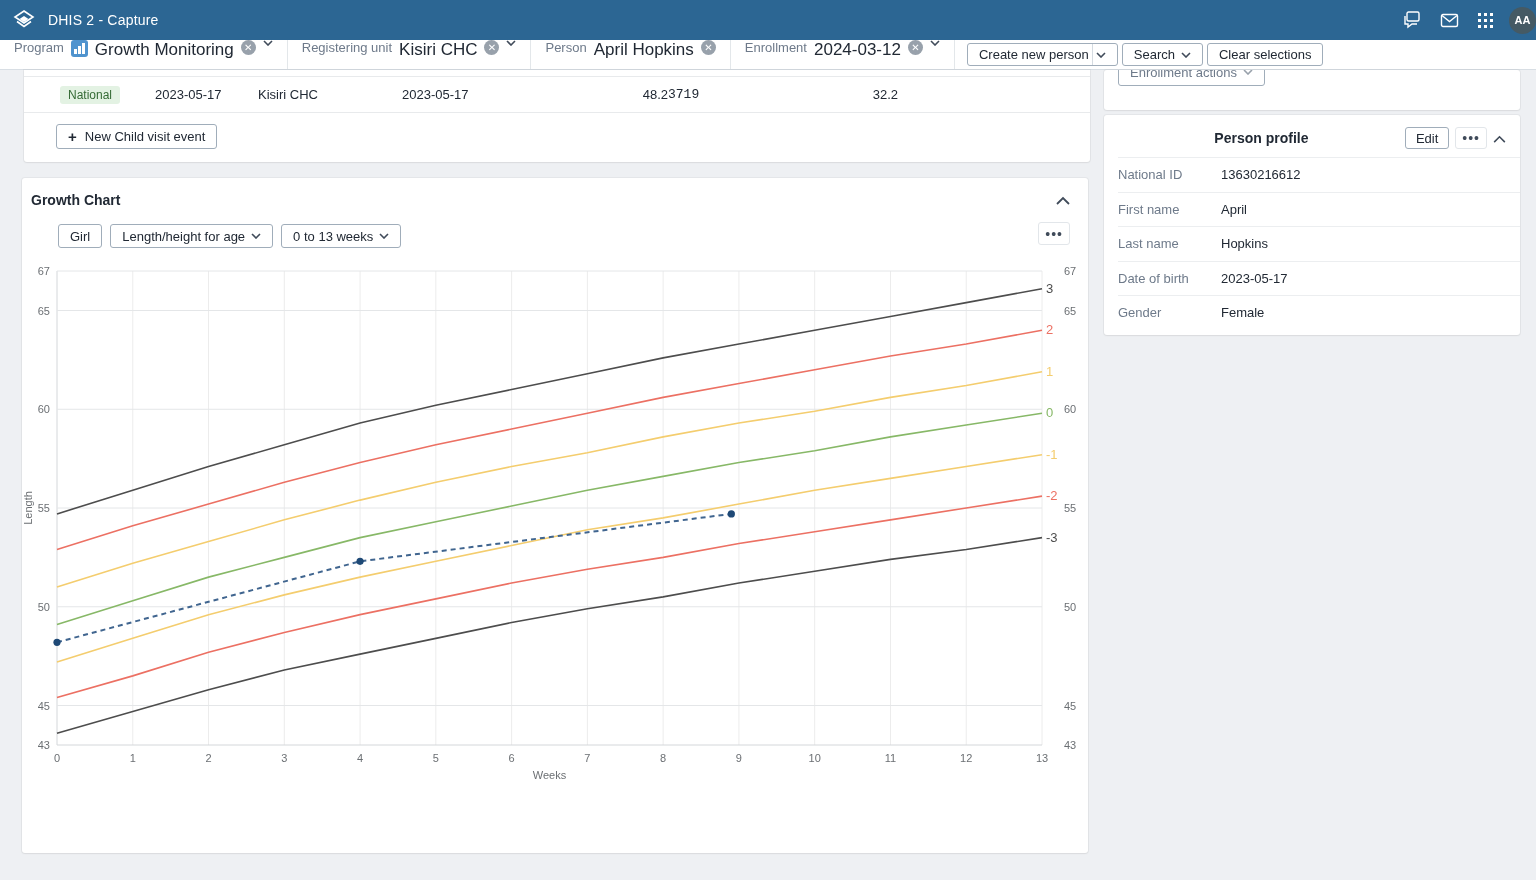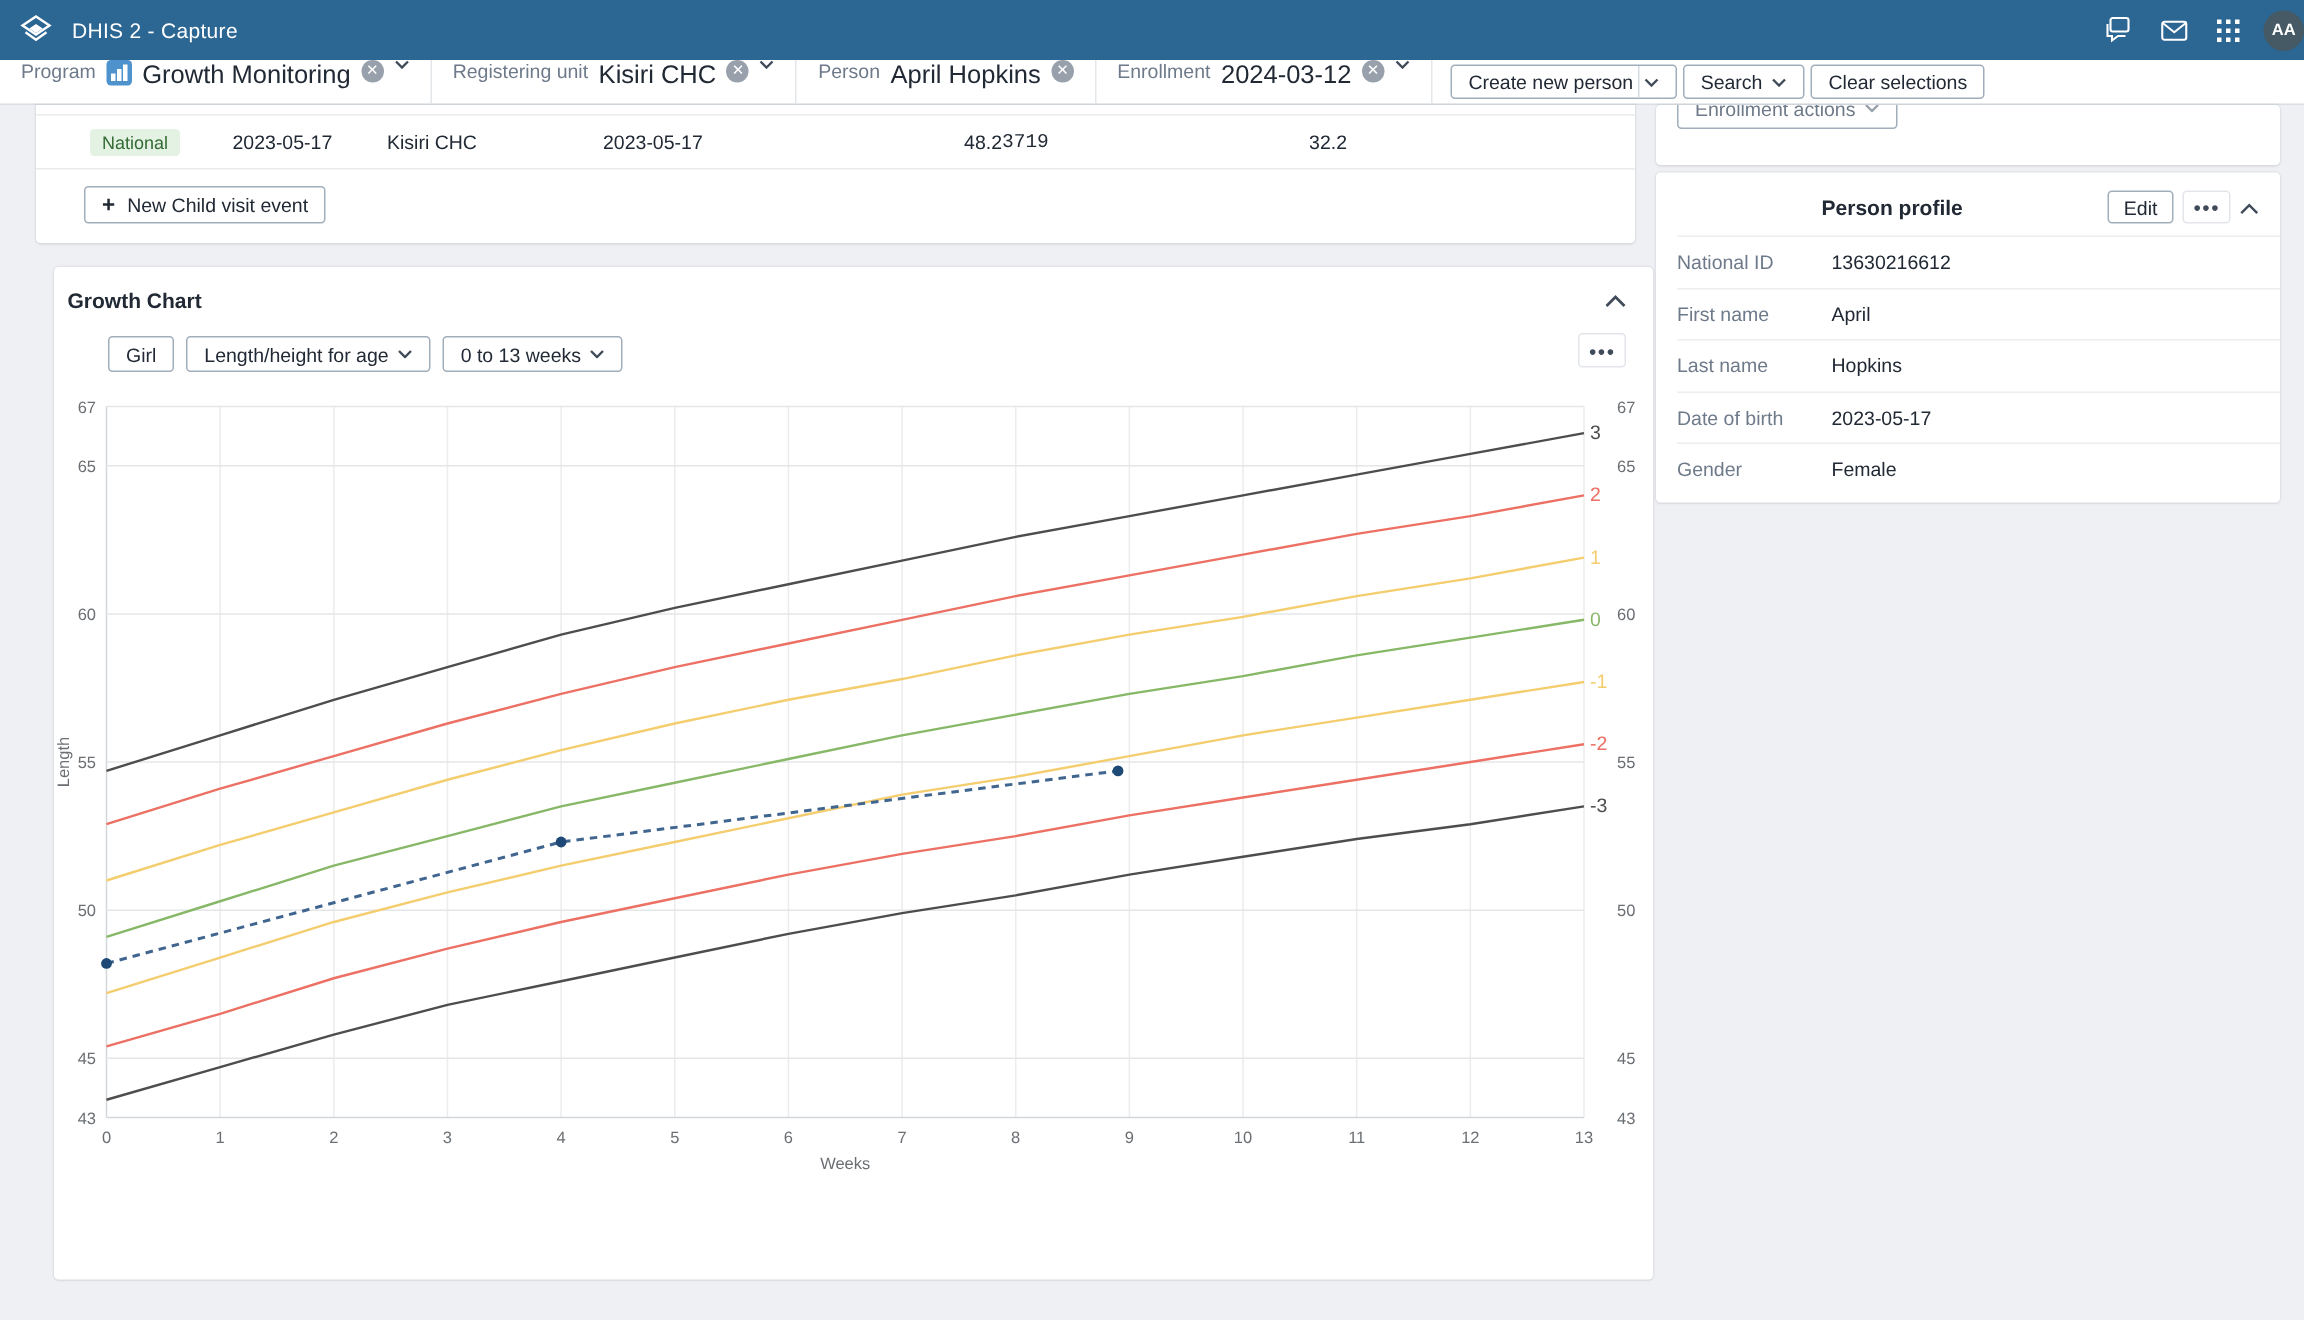--- a/index.html
+++ b/index.html
@@ -34,21 +34,21 @@
   #eventsCard{left:24px;top:70px;width:1066px;height:92px;border-radius:0 0 3px 3px;}
   .tbl-sliver{height:7px;border-bottom:1px solid #e8eaec;}
   .evrow{display:flex;align-items:center;height:36px;border-bottom:1px solid #e8eaec;padding-left:36px;font-size:13px;}
   .evc{flex:0 0 auto;}
   .c1{width:95px;} .c2{width:103px;} .c3{width:144px;} .c4{width:122px;}
   .c5{width:144px;text-align:right;} .c6{width:122px;text-align:left;font-family:Liberation Mono, monospace;} .c7{width:108px;text-align:right;}
   .badge{display:inline-block;background:#e3f2e3;color:#356b35;border-radius:3px;padding:2px 8px;font-size:12px;}
   .newev{padding:11px 0 0 32px;}
   .plus{font-size:15px;font-weight:bold;margin-right:2px;}
   
-  #chartCard{left:36px;top:178px;width:1066px;height:675px;}
+  #chartCard{left:22px;top:178px;width:1066px;height:675px;}
   .gc-head{display:flex;align-items:center;justify-content:space-between;padding:14px 18px 0 9px;}
   .gc-title{font-size:14px;font-weight:bold;color:#212934;}
   .gc-controls{display:flex;align-items:center;gap:8px;padding:16px 0 0 36px;position:relative;}
   .gc-more{position:absolute;right:18px;top:14px;}
   .iconbtn{background:#fff;border:1px solid #e2e6ea;border-radius:3px;height:23px;min-width:26px;display:inline-flex;align-items:center;justify-content:center;cursor:pointer;color:#404b5a;font-size:14px;letter-spacing:1px;}
   .chevbtn{background:none;border:none;cursor:pointer;padding:0;}
   #chartSvg{position:absolute;left:0;top:60px;}
   
   #enrollCard{left:1104px;top:70px;width:416px;height:40px;overflow:hidden;}
   #enrollCard .btn{position:absolute;left:14px;top:-12px;height:28px;color:#6e7a8a;}

